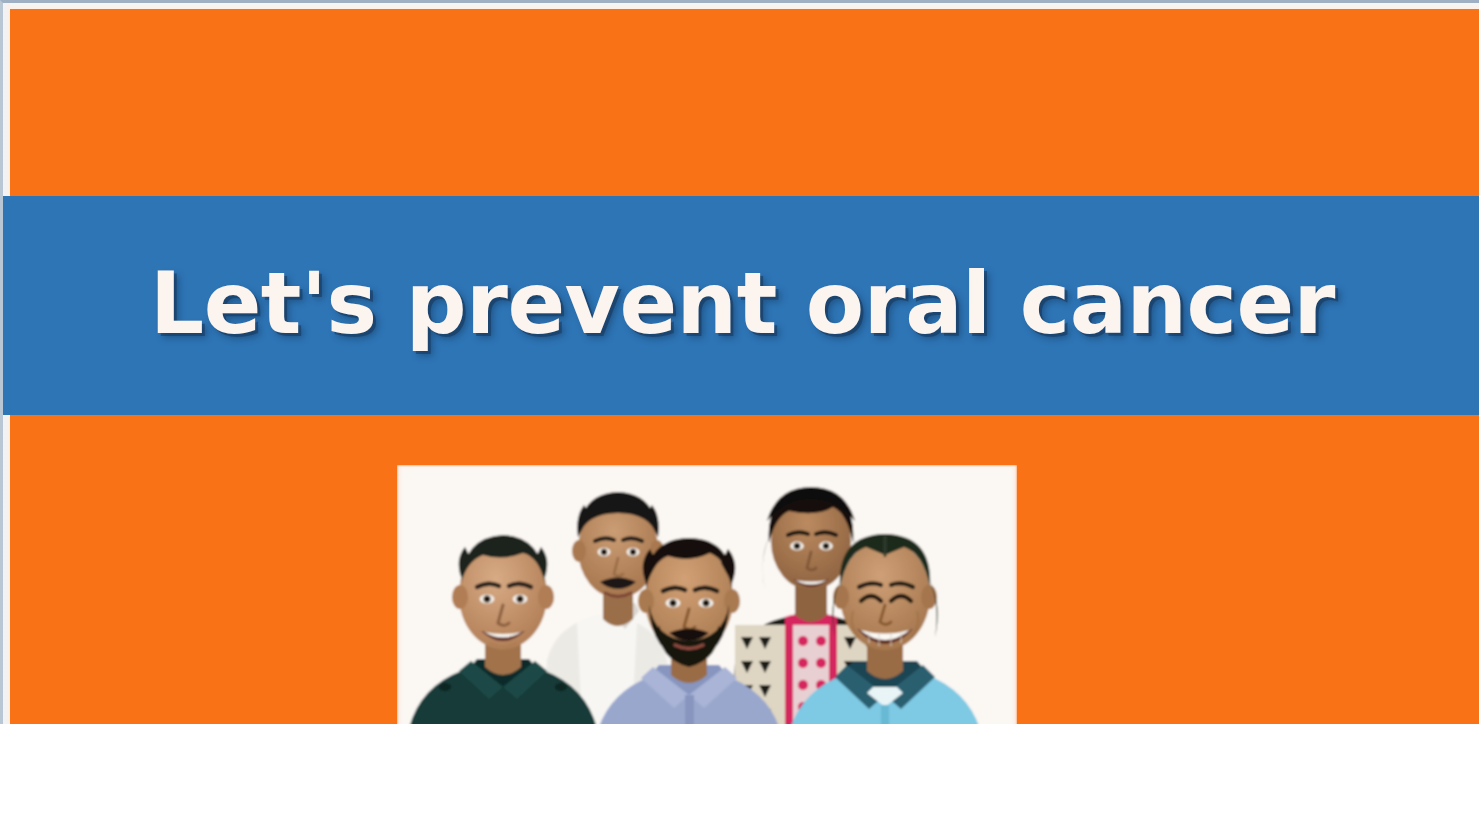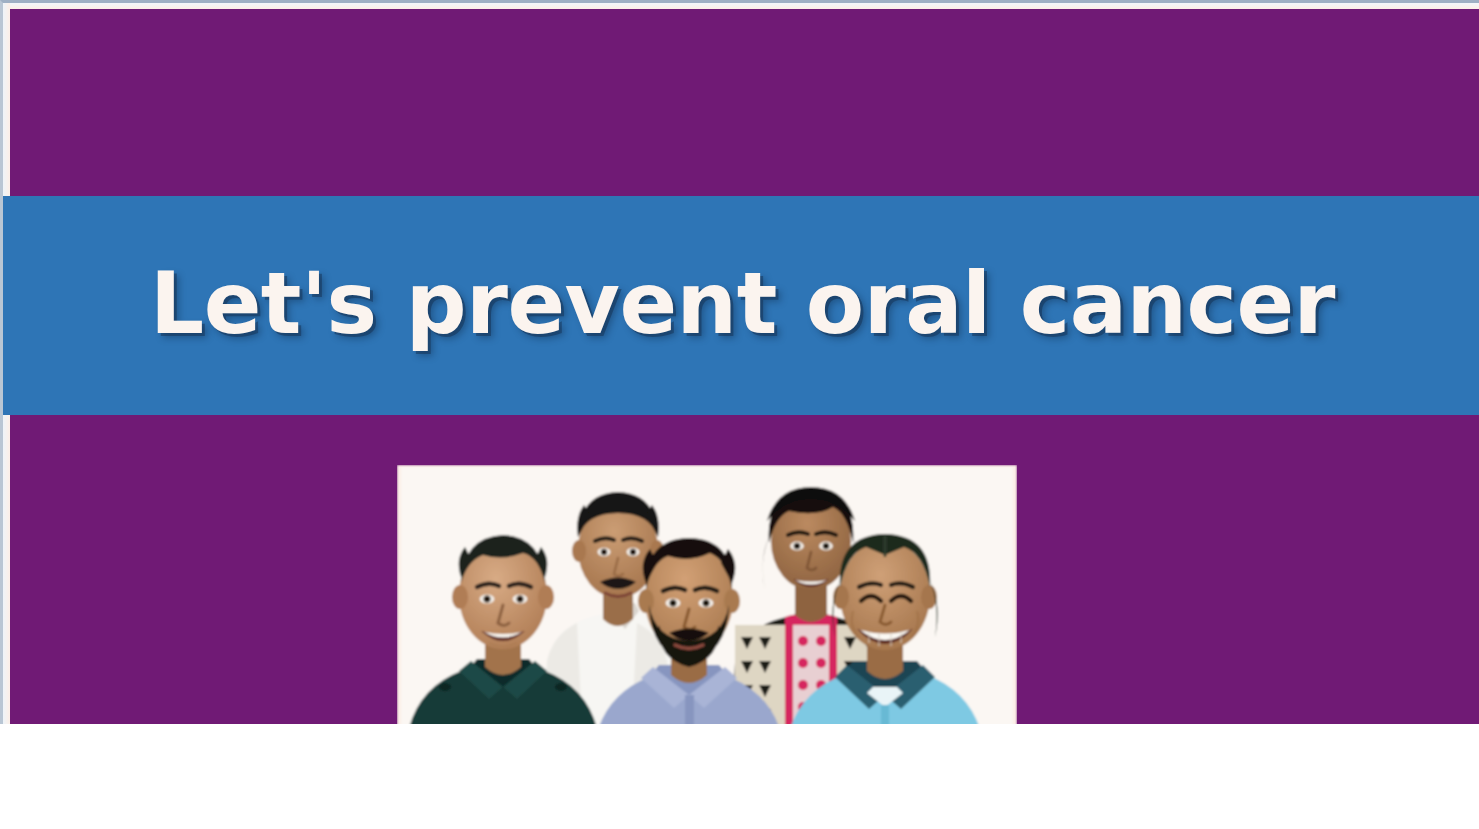--- a/index.html
+++ b/index.html
@@ -5,21 +5,21 @@
   html, body {
     margin: 0;
     padding: 0;
     background: #ffffff;
   }
 
   .slide {
     position: relative;
     width: 1479px;
     height: 724px;
-    background: #701a75;
+    background: #f97316;
     overflow: hidden;
     font-family: "Liberation Sans", sans-serif;
     box-sizing: border-box;
     border-top: 3px solid #9fb0c4;
     border-left: 3px solid #b9c6d4;
   }
 
   
   .edge-highlight-top {
     position: absolute;

